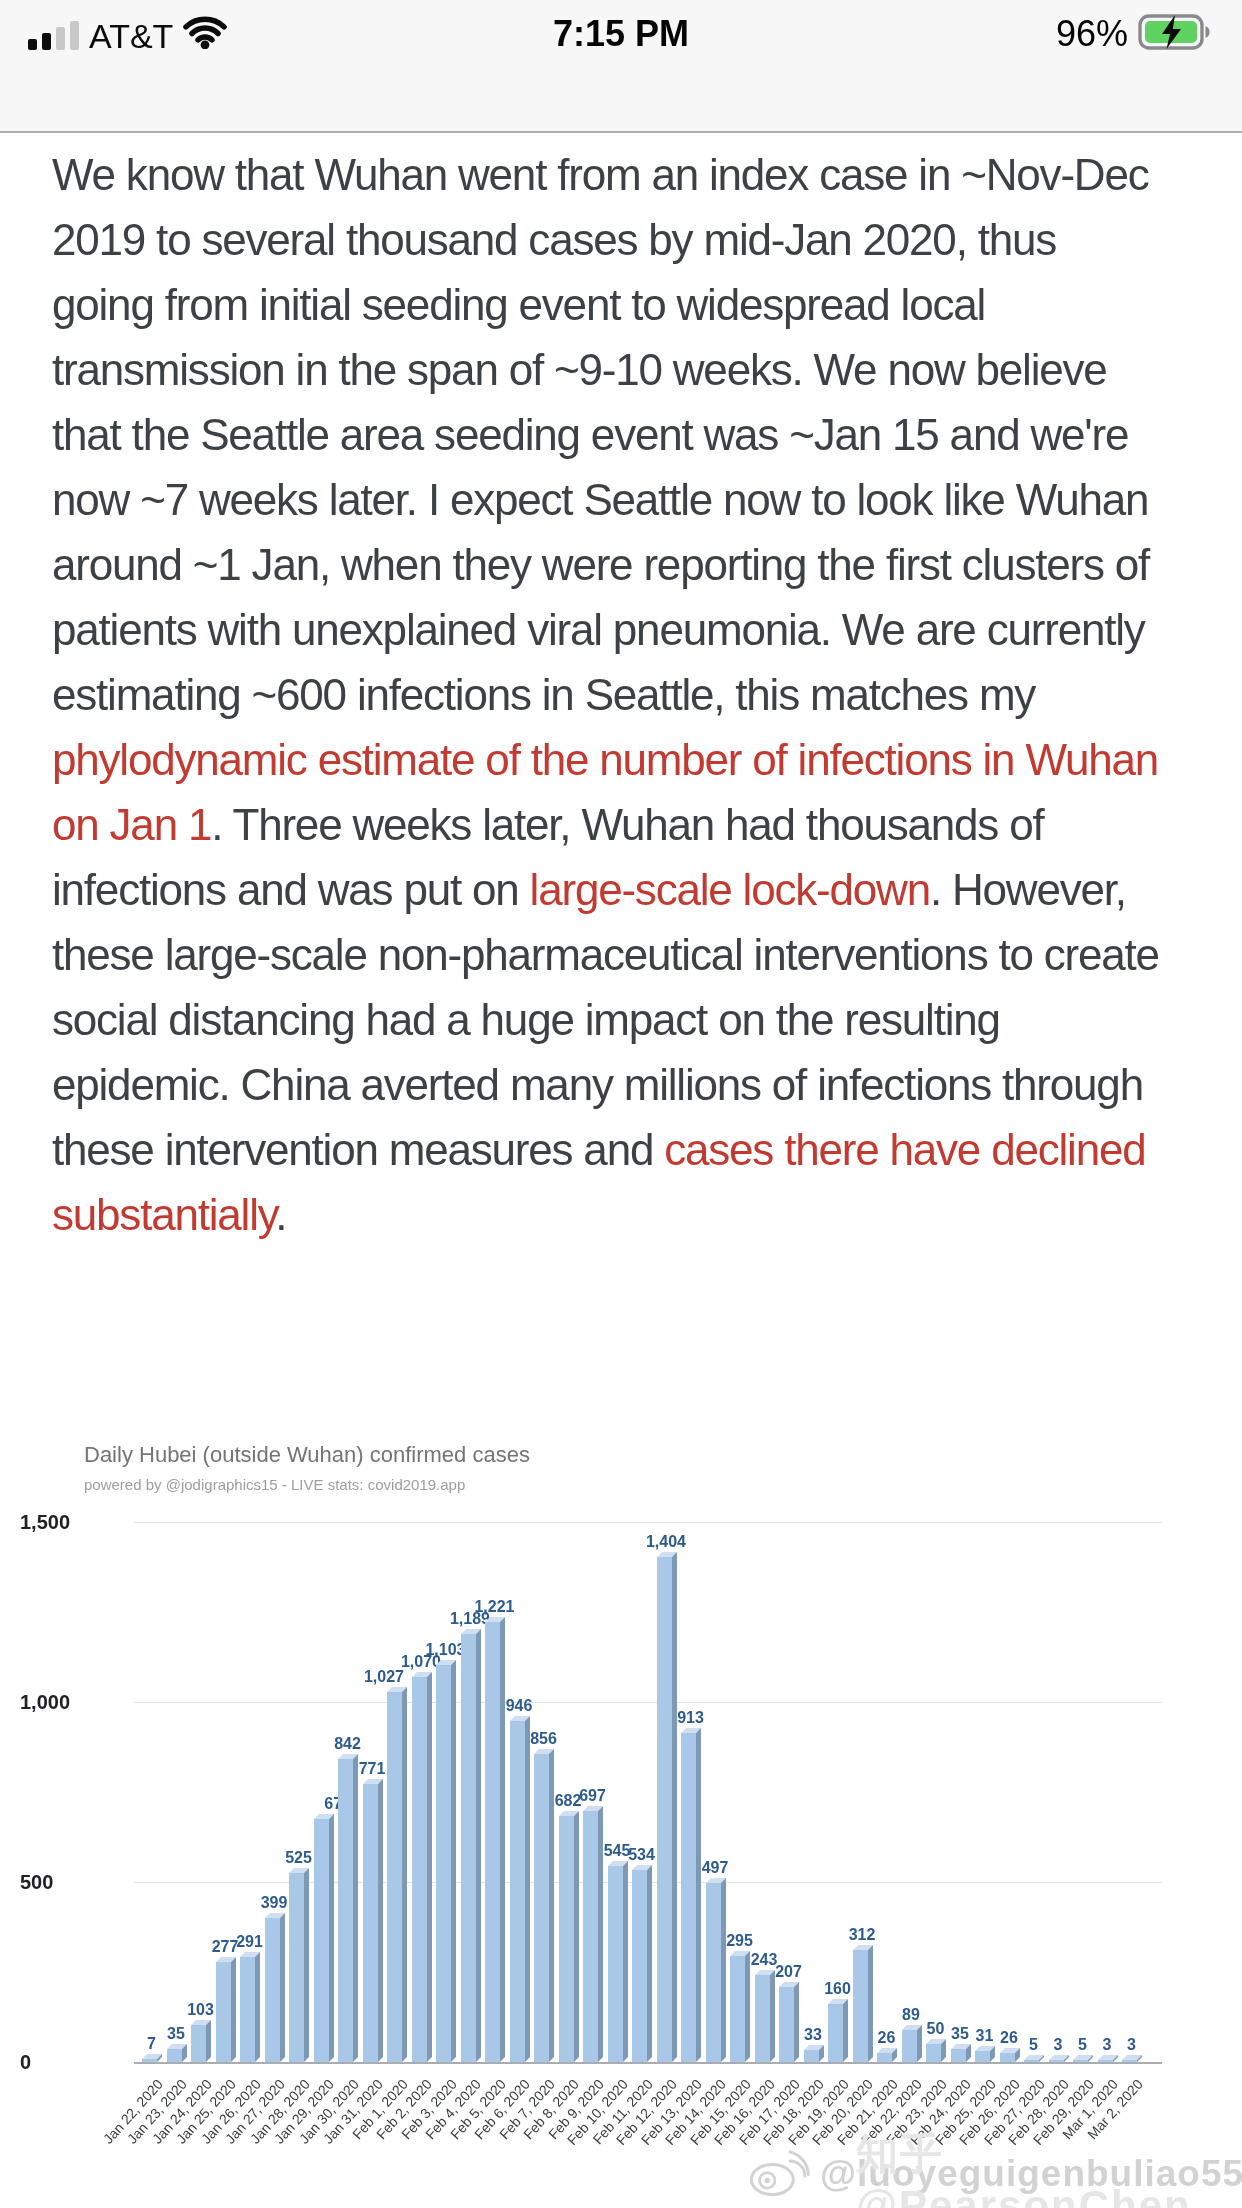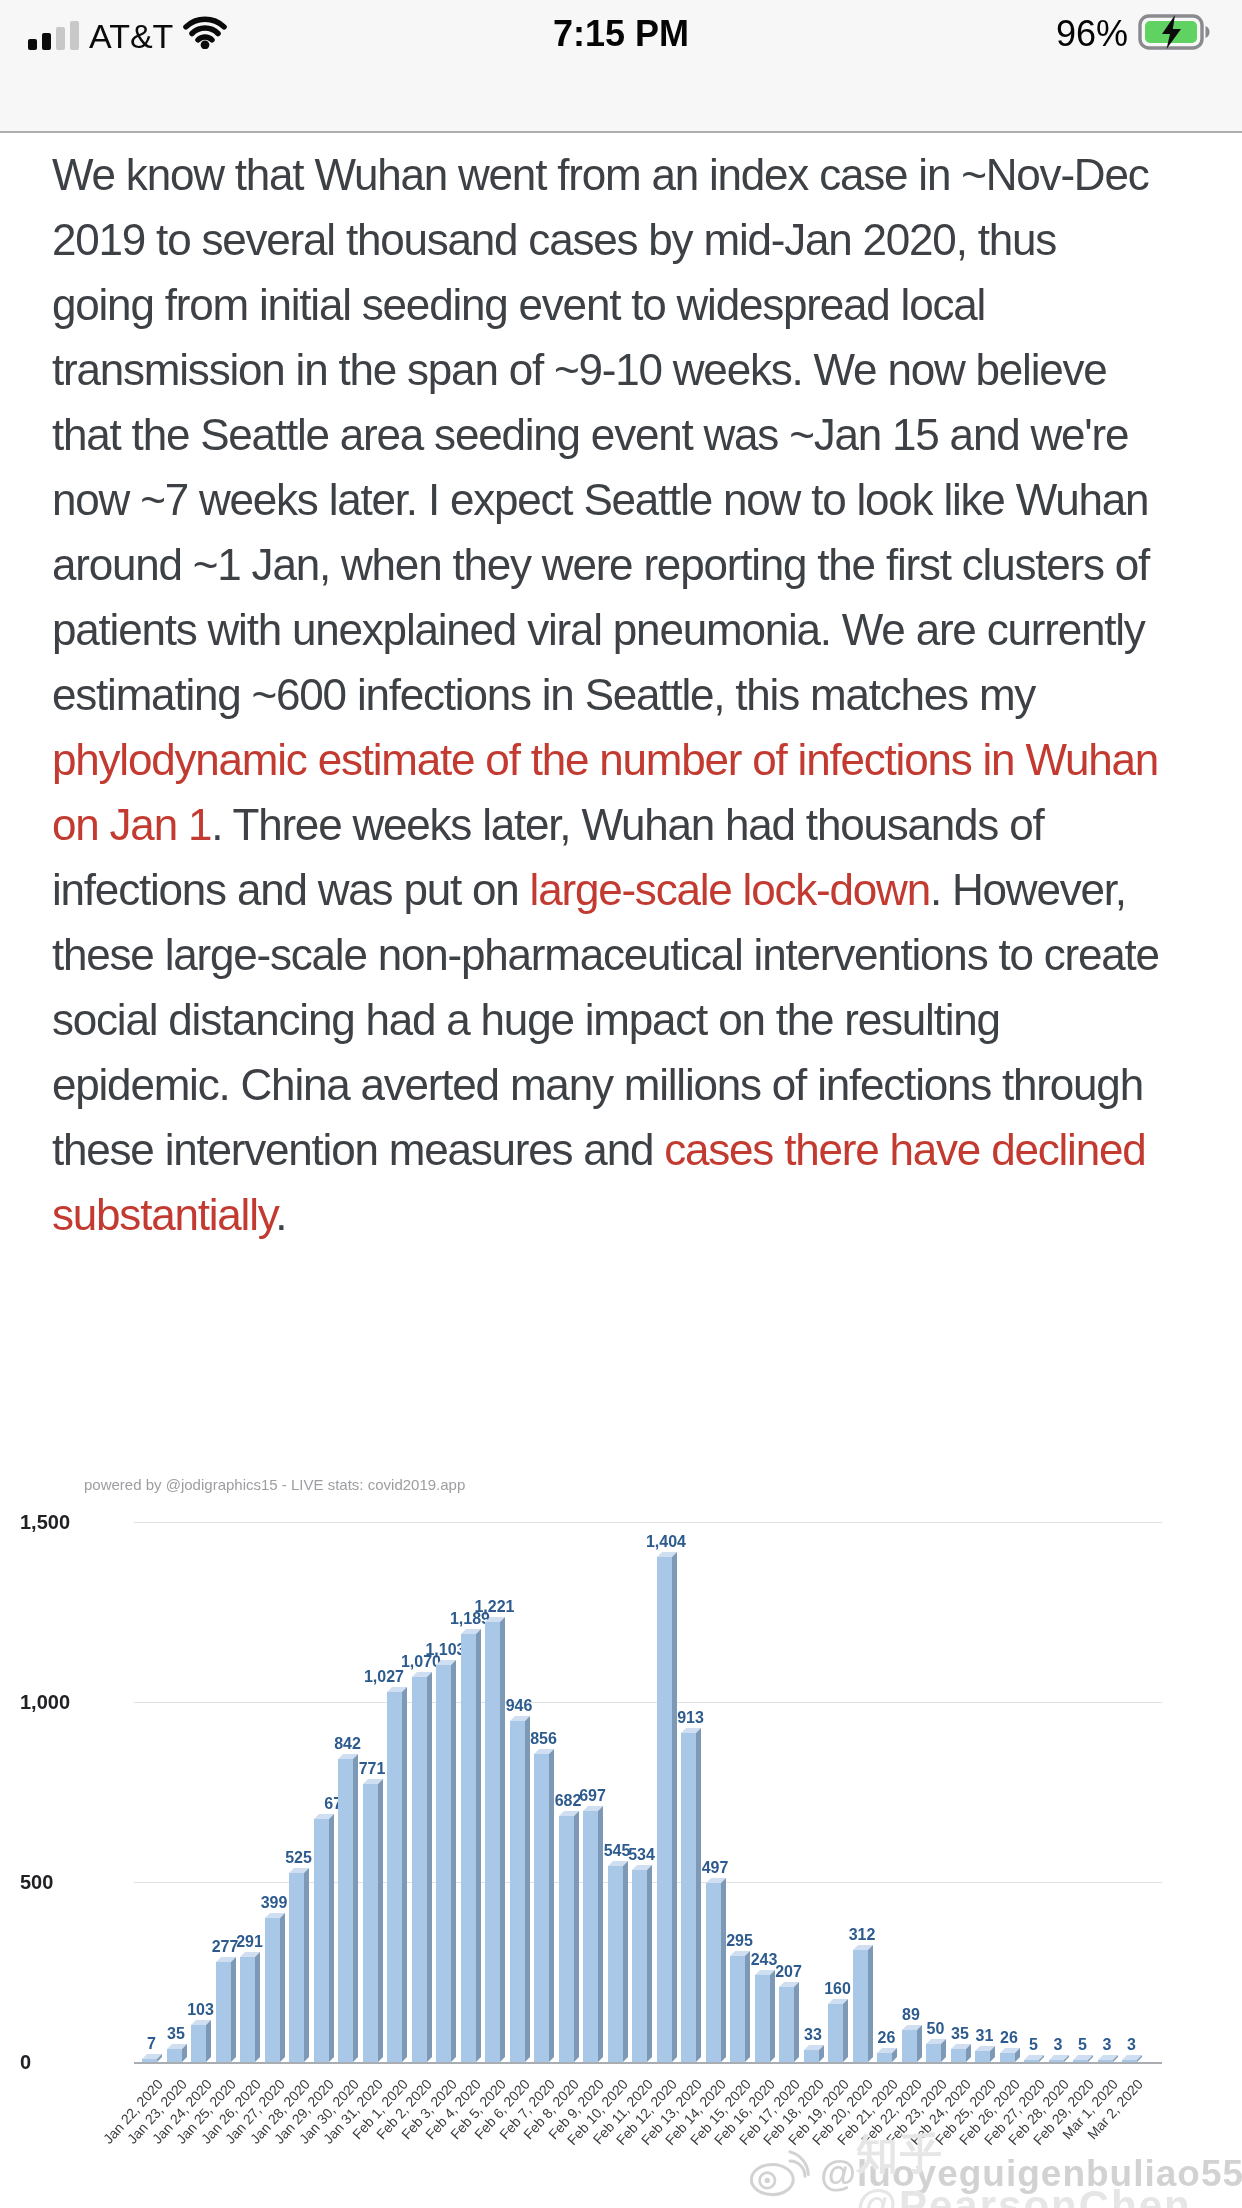--- a/index.html
+++ b/index.html
@@ -117,20 +117,21 @@
         </span>
       </div>
     </div>
   </div>
 
   <div class="article">
     <p id="article-text" style="margin:0"><span>We know that Wuhan went from an index case in ~Nov-Dec 2019 to several thousand cases by mid-Jan 2020, thus going from initial seeding event to widespread local transmission in the span of ~9-10 weeks. We now believe that the Seattle area seeding event was ~Jan 15 and we're now ~7 weeks later. I expect Seattle now to look like Wuhan around ~1 Jan, when they were reporting the first clusters of patients with unexplained viral pneumonia. We are currently estimating ~600 infections in Seattle, this matches my </span><a class="redlink">phylodynamic estimate of the number of infections in Wuhan on Jan 1</a><span>. Three weeks later, Wuhan had thousands of infections and was put on </span><a class="redlink">large-scale lock-down</a><span>. However, these large-scale non-pharmaceutical interventions to create social distancing had a huge impact on the resulting epidemic. China averted many millions of infections through these intervention measures and </span><a class="redlink">cases there have declined substantially</a><span>.</span></p>
   </div>
 
   <div class="chart">
+    <div class="chart-title">Daily Hubei (outside Wuhan) confirmed cases</div>
     <div class="chart-subtitle">powered by @jodigraphics15 - LIVE stats: covid2019.app</div>
     <div id="plot">
         <div class="axisline" style="top: 630px;"></div>
         <div class="ytick" style="top: 619px;">0</div>
         <div class="gridline" style="top: 450px;"></div>
         <div class="ytick" style="top: 439px;">500</div>
         <div class="gridline" style="top: 270px;"></div>
         <div class="ytick" style="top: 259px;">1,000</div>
         <div class="gridline" style="top: 90px;"></div>
         <div class="ytick" style="top: 79px;">1,500</div>

